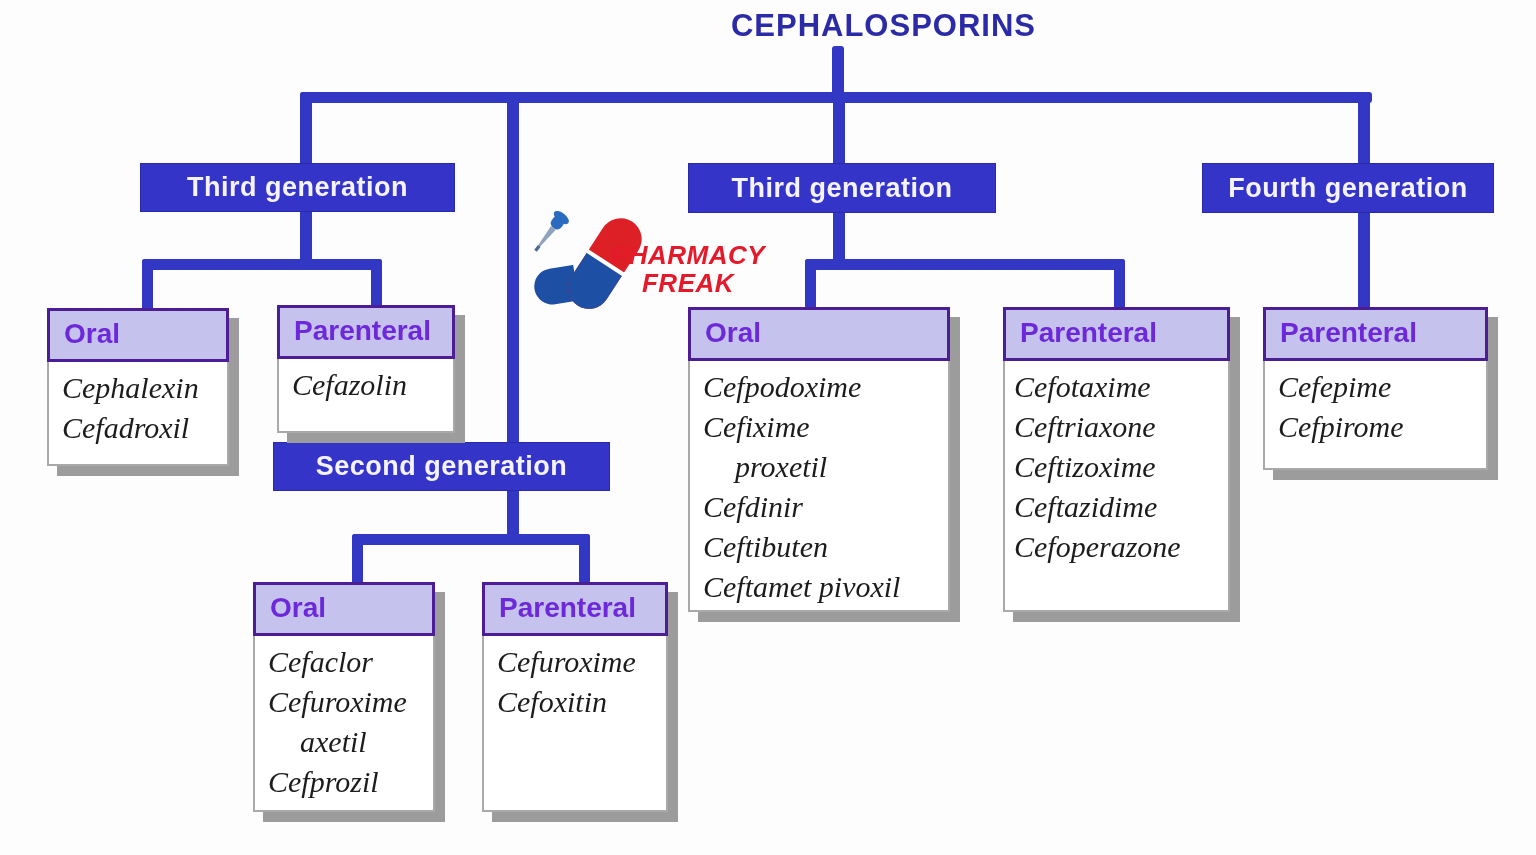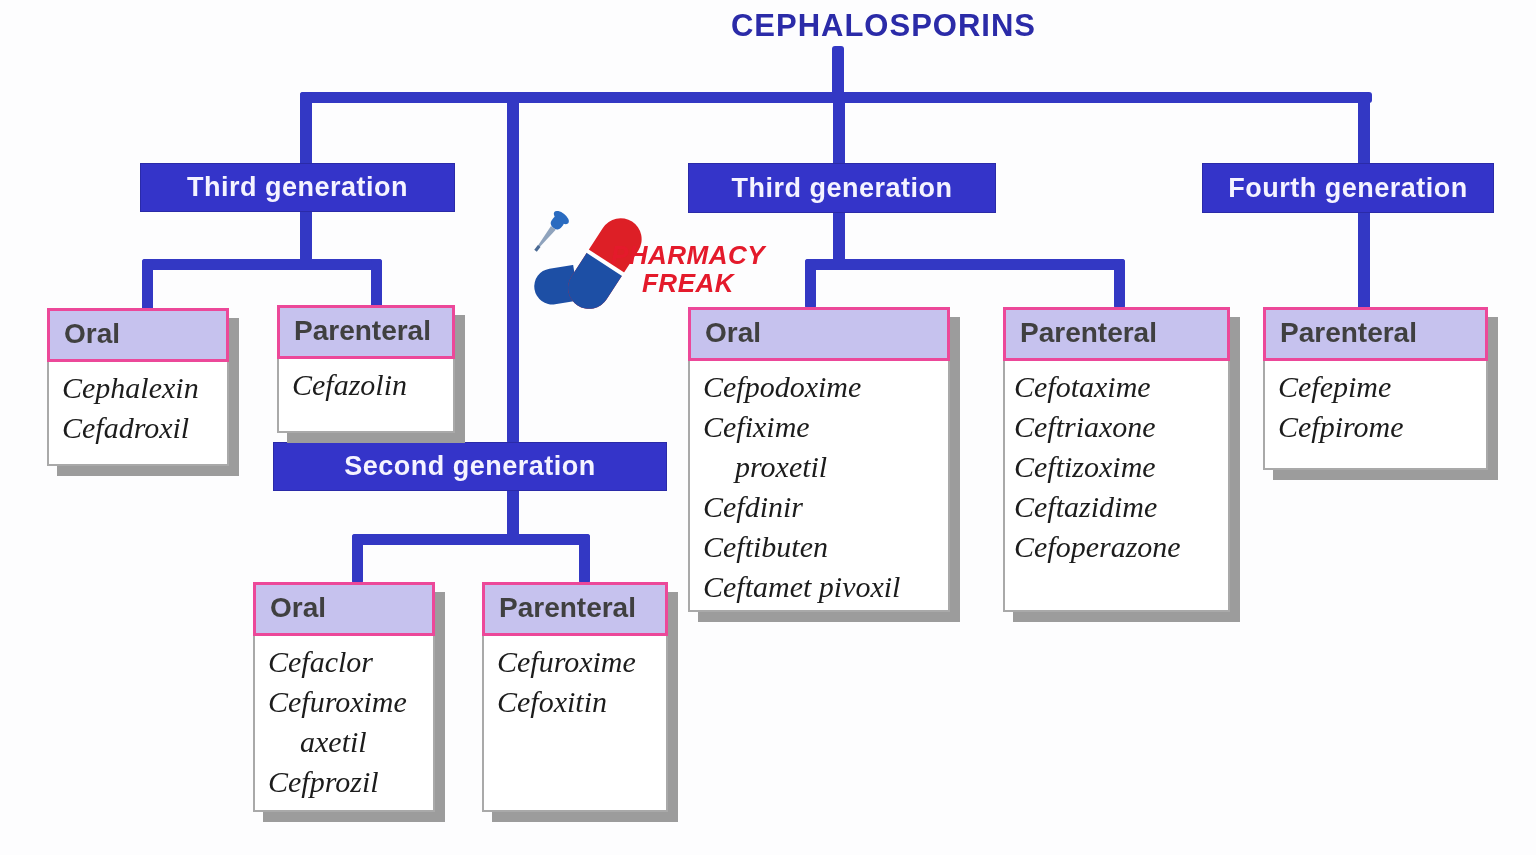--- a/index.html
+++ b/index.html
@@ -15,22 +15,22 @@
   .genbox{
     position:absolute;background:#3434c9;border:1px solid #2a2aa8;box-sizing:border-box;
     color:#f5f3ff;font-size:27px;font-weight:bold;letter-spacing:0.5px;
     display:flex;align-items:center;justify-content:center;z-index:3;
   }
   .childbox{
     position:absolute;z-index:4;box-sizing:border-box;
     box-shadow:10px 10px 0 #9c9c9c;background:#ffffff;
   }
   .childhead{
-    box-sizing:border-box;height:54px;background:#c6c2ee;border:3px solid #ec4899;
-    font-size:28px;font-weight:bold;color:#404040;padding:7px 0 0 14px;
+    box-sizing:border-box;height:54px;background:#c6c2ee;border:3px solid #4c1d95;
+    font-size:28px;font-weight:bold;color:#6d28d9;padding:7px 0 0 14px;
   }
   .childbody{
     box-sizing:border-box;border:2px solid #a9a9a9;border-top:none;background:#fff;
     font-family:"Liberation Serif","DejaVu Serif",serif;font-size:30px;color:#1c1c1c;
     padding:6px 6px 0 13px;line-height:40px;
   }
   .drugline{white-space:nowrap;font-style:italic;}
   .drugline.indent{padding-left:32px;}
   .logo{position:absolute;left:524px;top:205px;width:250px;height:105px;z-index:5;}
   .logo svg{position:absolute;left:0;top:0;}
@@ -66,21 +66,21 @@
   <div class="line" style="left:805px;top:259px;width:320px;height:11px;"></div>
   <div class="line" style="left:805px;top:259px;width:11px;height:50px;"></div>
   <div class="line" style="left:1114px;top:259px;width:11px;height:50px;"></div>
 
   <div class="line" style="left:1358px;top:92px;width:12px;height:74px;"></div>
   <div class="line" style="left:1358px;top:210px;width:12px;height:100px;"></div>
 
   <div class="genbox" style="left:140px;top:163px;width:315px;height:49px;">
     <span>Third generation</span>
   </div>
-  <div class="genbox" style="left:273px;top:442px;width:394px;height:49px;">
+  <div class="genbox" style="left:273px;top:442px;width:337px;height:49px;">
     <span>Second generation</span>
   </div>
   <div class="genbox" style="left:688px;top:163px;width:308px;height:50px;">
     <span>Third generation</span>
   </div>
   <div class="genbox" style="left:1178px;top:163px;width:292px;height:50px;margin-left:24px;">
     <span>Fourth generation</span>
   </div>
 
   <div class="childbox" style="left:47px;top:308px;width:182px;">

